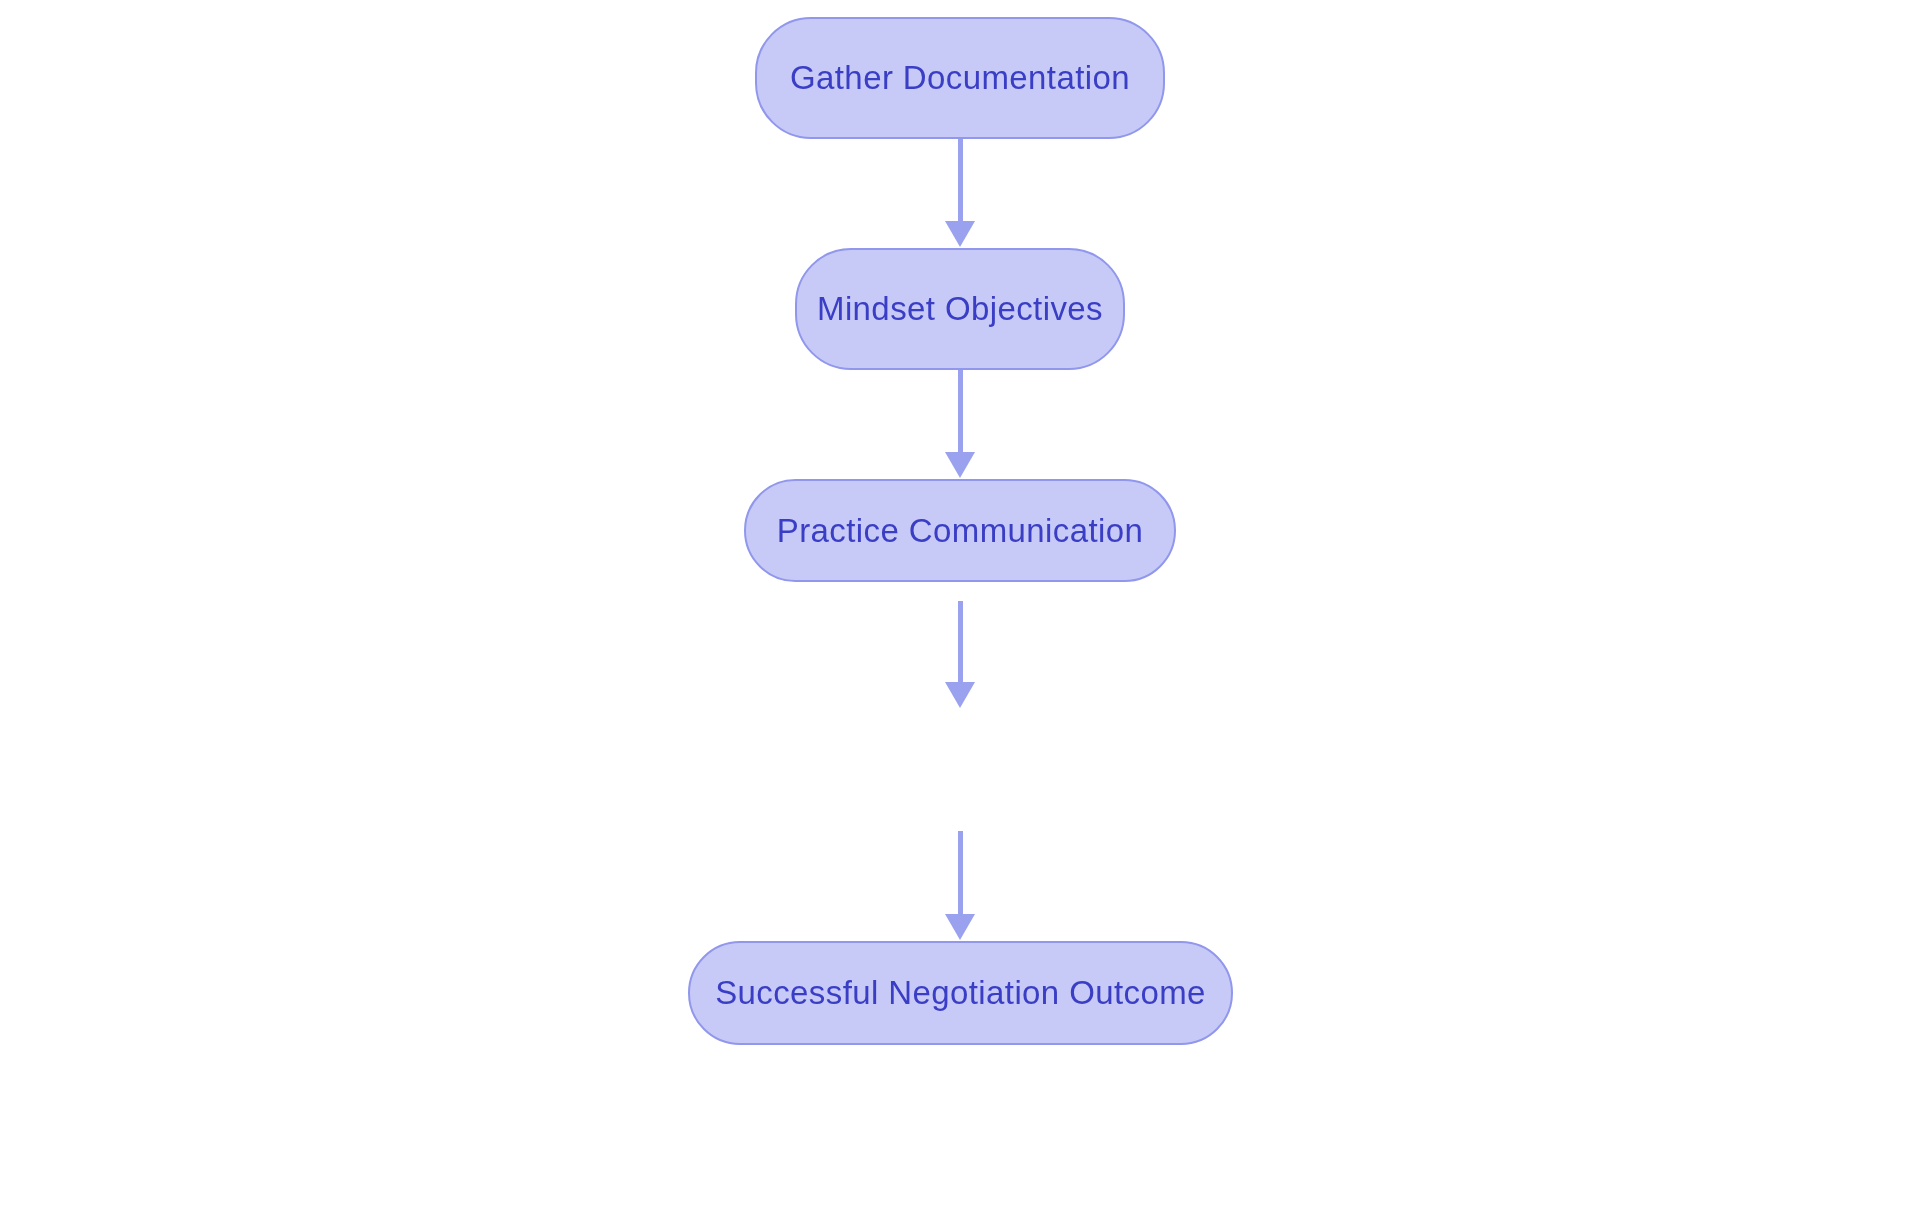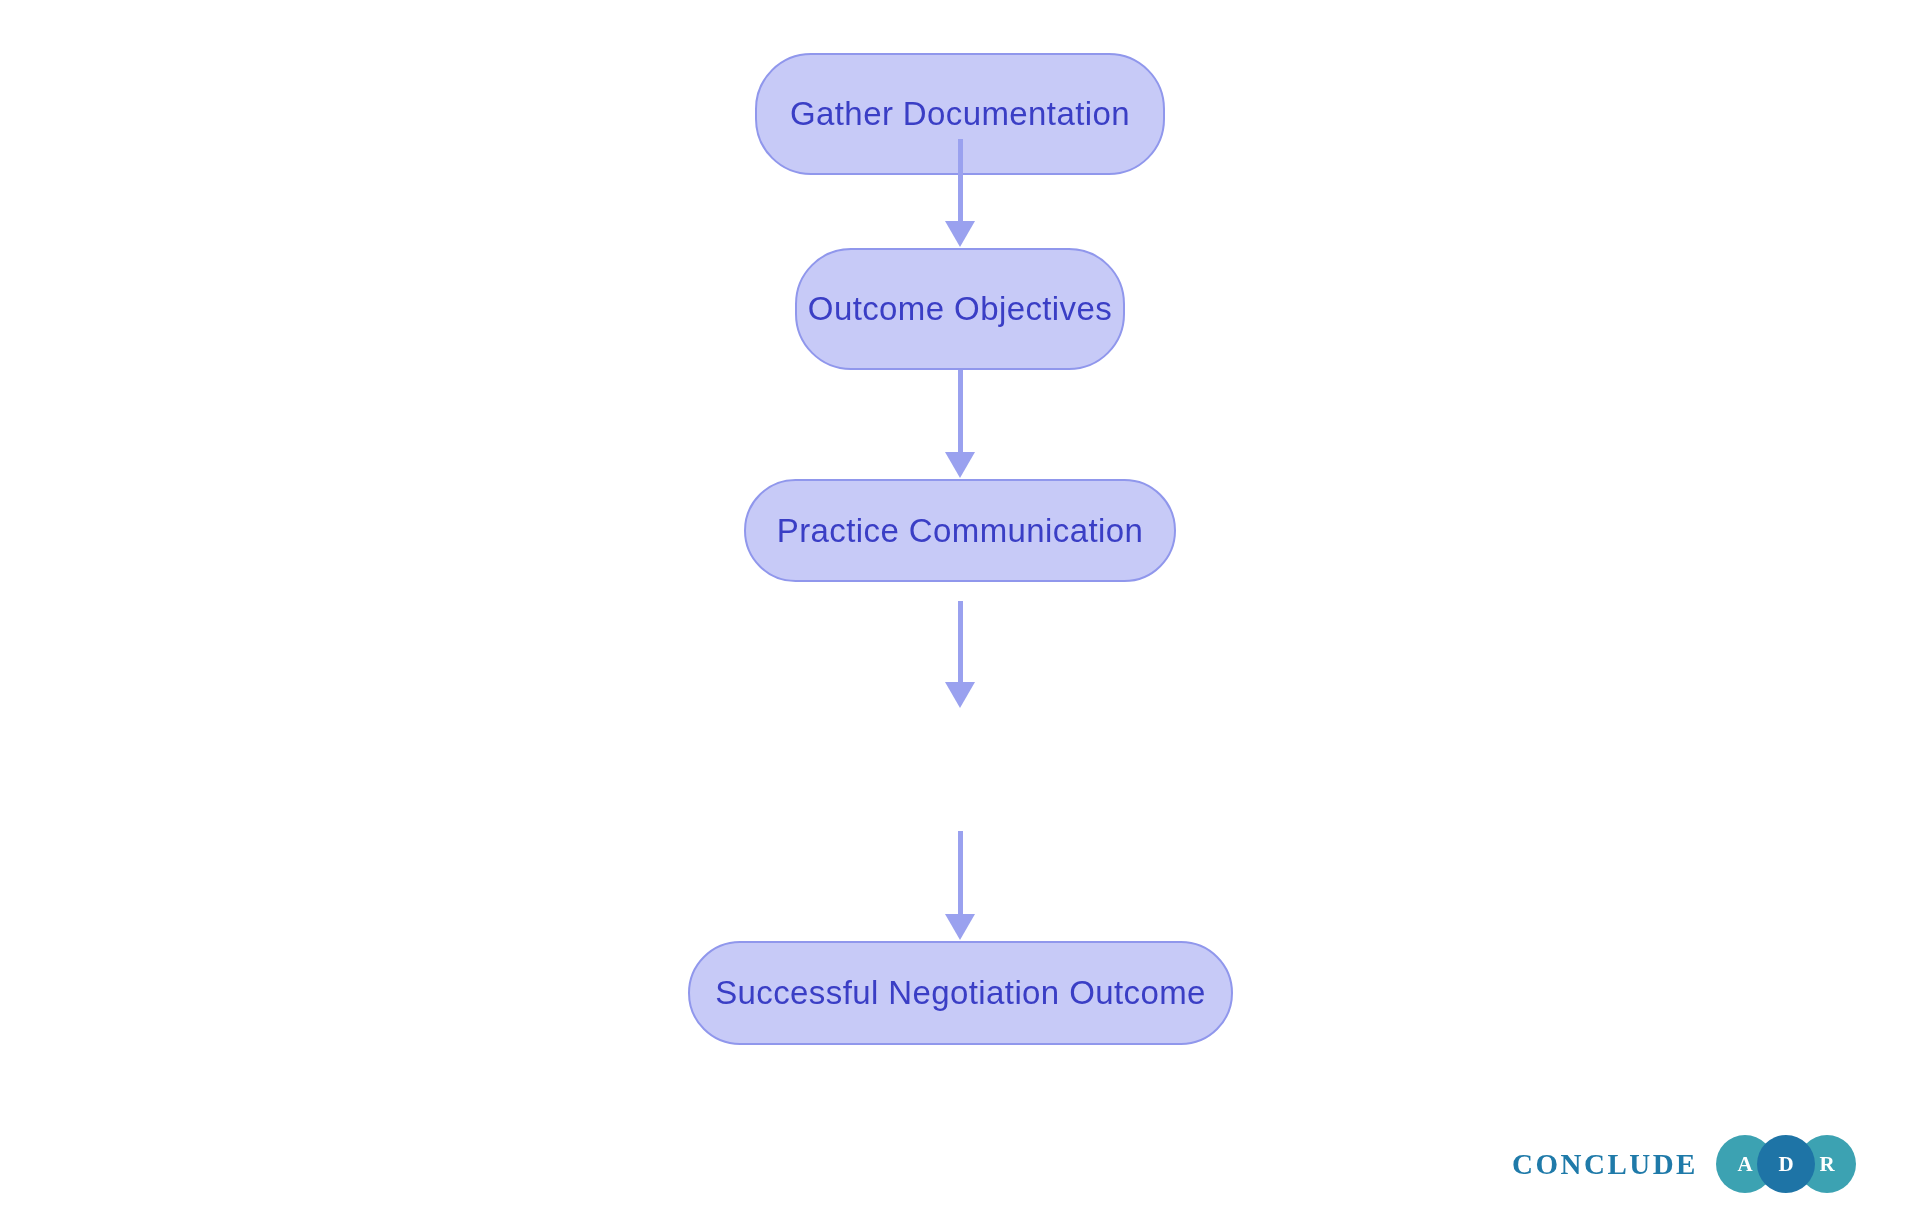--- a/index.html
+++ b/index.html
@@ -33,21 +33,21 @@
     border-radius:56px;
     display:flex;
     align-items:center;
     justify-content:center;
     color:var(--node-text);
     font-size:33px;
     letter-spacing:0.4px;
     text-align:center;
     white-space:nowrap;
   }
-  .node-1{left:755px;top:17px;width:410px;height:122px;margin-top:36px;}
+  .node-1{left:755px;top:17px;width:410px;height:122px;}
   .node-2{left:795px;top:248px;width:330px;height:122px;}
   .node-3{left:744px;top:479px;width:432px;height:103px;}
   .node-4{left:763px;top:709px;width:394px;height:122px;}
   .node-5{left:688px;top:941px;width:545px;height:104px;}
 
   .arrow{
     position:absolute;
     left:945px;          
     width:30px;
   }
@@ -118,21 +118,21 @@
 
 <div class="canvas">
 
   <div class="node node-1">Gather Documentation</div>
 
   <div class="arrow arrow-1">
     <div class="shaft"></div>
     <div class="head"></div>
   </div>
 
-  <div class="node node-2">Outcome Objectives</div>
+  <div class="node node-2">Mindset Objectives</div>
 
   <div class="arrow arrow-2">
     <div class="shaft"></div>
     <div class="head"></div>
   </div>
 
   <div class="node node-3">Practice Communication</div>
 
   <div class="arrow arrow-3">
     <div class="shaft"></div>
@@ -140,22 +140,14 @@
   </div>
 
 
   <div class="arrow arrow-4">
     <div class="shaft"></div>
     <div class="head"></div>
   </div>
 
   <div class="node node-5">Successful Negotiation Outcome</div>
 
-  <div class="logo">
-    <span class="wordmark">CONCLUDE</span>
-    <span class="badges">
-      <span class="badge badge-a">A</span>
-      <span class="badge badge-d">D</span>
-      <span class="badge badge-r">R</span>
-    </span>
-  </div>
 
 </div>
 
 </body></html>

